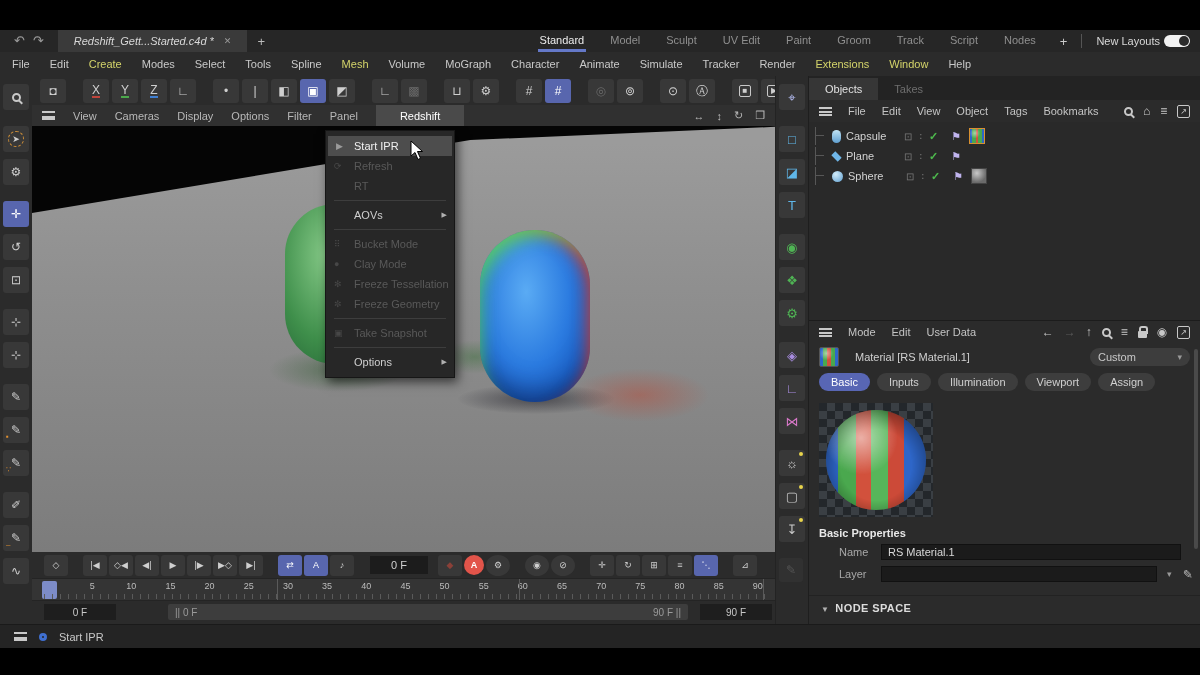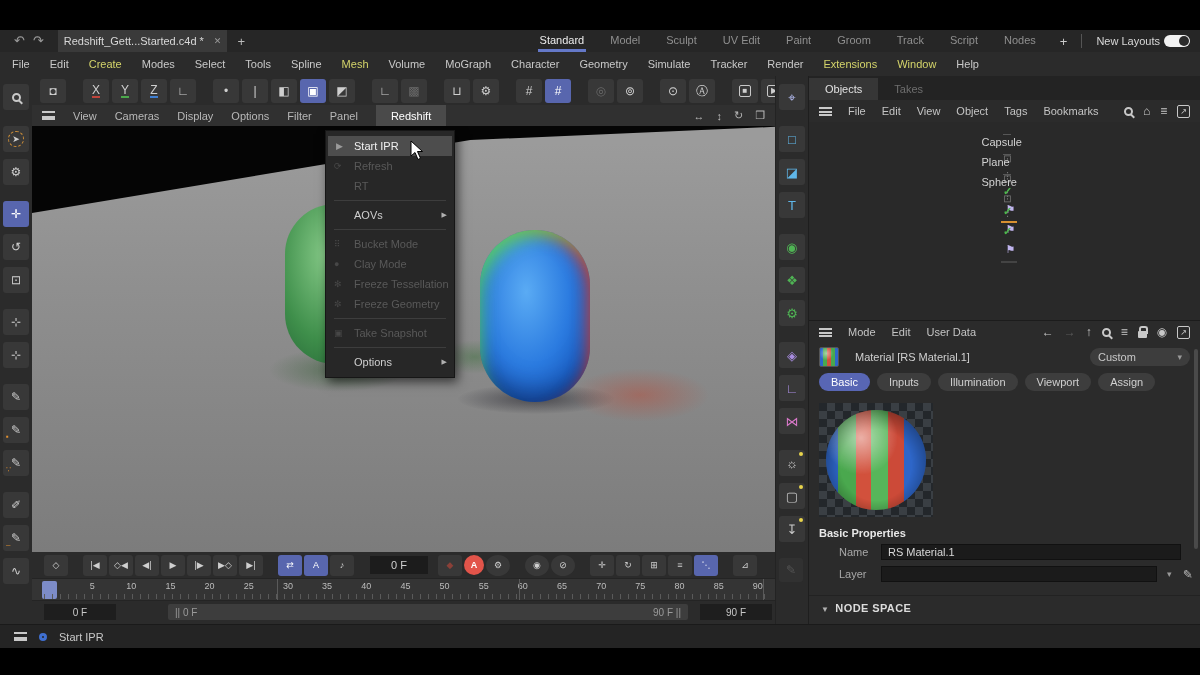--- a/index.html
+++ b/index.html
@@ -4,21 +4,21 @@
 <style>
   * { margin:0; padding:0; box-sizing:border-box; }
   html,body { background:#000; }
   body { font-family:"Liberation Sans","DejaVu Sans",sans-serif; font-size:11px; color:#c9c9c9; }
   .screen { position:relative; width:1200px; height:675px; background:#000; overflow:hidden; }
   .ui { position:absolute; top:30px; left:0; width:1200px; height:618px; background:#2b2b2b; }
 
   
   .titlebar { height:22px; background:#262626; display:flex; align-items:center; padding:0 10px; }
   .histbtn { background:none; border:none; color:#9a9a9a; font-size:13px; line-height:22px; padding:0 4px; cursor:default; }
-  .doctab { height:22px; background:#3a3a3a; display:flex; align-items:center; padding:0 6px; margin-left:10px; color:#d8d8d8; }
+  .doctab { height:22px; background:#3a3a3a; display:flex; align-items:center; padding:0 16px; margin-left:10px; color:#d8d8d8;font-style:italic; }
   .doctab .close { color:#999; margin-left:10px; font-size:9px; }
   .newtab { color:#bbb; font-size:13px; padding:0 10px; background:none; border:none; }
   .layouts { margin-left:auto; display:flex; align-items:center; gap:22px; }
   .layout-tab { color:#8f8f8f; height:22px; line-height:20px; border-bottom:3px solid transparent; background:none; border-top:none; border-left:none; border-right:none; font-size:11px; padding:0 2px; }
   .layout-tab.active { color:#ececec; border-bottom-color:#6478c8; }
   .layout-add { color:#ccc; font-size:13px; background:none; border:none; }
   .layout-sep { width:1px; height:14px; background:#555; }
   .newlayouts { color:#d8d8d8; }
   .toggle { width:26px; height:12px; background:#f2f2f2; border-radius:6px; position:relative; border:none; margin-left:4px; }
   .toggle::after { content:""; position:absolute; right:1px; top:1px; width:10px; height:10px; border-radius:50%; background:#2b2b2b; }
@@ -57,21 +57,21 @@
   .right-strip .tbtn.gap { margin-left:0; margin-top:9px; }
   .right-strip .tbtn .glyph { font-size:13px; }
   .c-peri { color:#b0b8ec; } .c-blue { color:#5fb6e8; } .c-green { color:#4fb454; }
   .c-purple { color:#a88ce0; } .c-pink { color:#d878c8; } .c-light { color:#c8c8c8; }
   .badge::after { content:""; position:absolute; top:2px; right:2px; width:4px; height:4px; border-radius:50%; background:#e8d44c; }
 
   
   .viewport { position:absolute; left:32px; top:29px; width:743px; height:447px; background:#000; }
   .vp-bar { height:21px; background:#303030; display:flex; align-items:center; gap:18px; padding:0 10px; }
   .vp-bar .vitem { color:#b8b8b8; background:none; border:none; font-size:11px; height:21px; }
-  .vp-bar .vitem.active { background:#4a4a4a; color:#fff; padding:0 15px; }
+  .vp-bar .vitem.active { background:#4a4a4a; color:#fff; padding:0 24px; }
   .vp-nav { margin-left:auto; display:flex; gap:12px; }
   .vp-nav .nbtn { background:none; border:none; color:#b8b8b8; font-size:11px; }
   .hamb { width:13px; height:9px; border-top:2px solid #c8c8c8; border-bottom:2px solid #c8c8c8; position:relative; display:inline-block; flex:0 0 auto; }
   .hamb::after { content:""; position:absolute; left:0; top:2.5px; width:100%; height:2px; background:#c8c8c8; }
   .vp-canvas { position:relative; width:743px; height:426px; background:#050505; overflow:hidden; }
   .floor { position:absolute; inset:0; background:linear-gradient(180deg,#9b9b9b 4%,#909090 35%,#7c7c7c 100%); clip-path:polygon(0 20.4%, 59% 3.3%, 100% 0.2%, 100% 100%, 0 100%); }
   .glow { position:absolute; border-radius:50%; }
   .glow.gshadow { left:236px; top:222px; width:140px; height:44px; background:radial-gradient(ellipse,rgba(45,90,45,.5),transparent 70%); }
   .glow.gshadow2 { left:408px; top:214px; width:70px; height:34px; background:radial-gradient(ellipse,rgba(55,110,55,.45),transparent 70%); }
   .glow.bshadow { left:426px; top:258px; width:156px; height:30px; background:radial-gradient(ellipse,rgba(25,25,35,.55),transparent 72%); }
@@ -102,21 +102,21 @@
   .pmenu-icons { margin-left:auto; display:flex; align-items:center; gap:10px; }
   .pmenu-icons .ibtn { background:none; border:none; color:#c8c8c8; font-size:12px; display:flex; align-items:center; }
   .pmenu-icons .ibtn.dim { color:#5c5c5c; }
   .pmenu-icons .ibtn.boxed .glyph { border:1px solid #c8c8c8; border-radius:2px; font-size:8px; padding:1px 2px; }
   .shape-mag { width:9px; height:9px; border:2px solid #c8c8c8; border-radius:50%; position:relative; display:inline-block; }
   .shape-mag::after { content:""; position:absolute; width:5px; height:2px; background:#c8c8c8; transform:rotate(45deg); right:-4px; bottom:-3px; }
   .shape-lock { width:9px; height:7px; background:#c8c8c8; border-radius:1px; position:relative; display:inline-block; margin-top:4px; }
   .shape-lock::before { content:""; position:absolute; top:-5px; left:1px; width:5px; height:6px; border:2px solid #c8c8c8; border-bottom:none; border-radius:3px 3px 0 0; }
 
   .obj-tree { height:198px; background:#292929; padding:4px 0 0 6px; }
-  .obj-row { display:flex; align-items:center; height:20px; gap:5px;flex-direction:column; }
+  .obj-row { display:flex; align-items:center; height:20px; gap:5px; }
   .tree-l { width:12px; height:18px; border-left:1px solid #575757; position:relative; }
   .tree-l::after { content:""; position:absolute; left:0; top:8px; width:8px; height:1px; background:#575757; }
   .oi-capsule { width:9px; height:13px; border-radius:5px; background:linear-gradient(180deg,#c2e4f4,#5f9fd0); }
   .oi-plane { width:9px; height:9px; background:#6fb6e8; transform:rotate(45deg) scale(1,.62); }
   .oi-sphere { width:11px; height:11px; border-radius:50%; background:radial-gradient(circle at 35% 30%,#d2ecfa,#5f9fd0); }
   .obj-name { color:#d2d2d2; width:52px; }
   .oc { border:none; background:none; font-size:10px; color:#787878; padding:0 1px; }
   .oc.check { color:#4db84d; font-weight:bold; font-size:11px; }
   .oc.flag { color:#c0b4ee; font-size:11px; margin-left:6px; }
   .thumb { width:16px; height:16px; border:1px solid #444; margin-left:2px; }
@@ -228,21 +228,21 @@
         <button class="mitem"><span>Edit</span></button>
         <button class="mitem yellow"><span>Create</span></button>
         <button class="mitem"><span>Modes</span></button>
         <button class="mitem"><span>Select</span></button>
         <button class="mitem"><span>Tools</span></button>
         <button class="mitem"><span>Spline</span></button>
         <button class="mitem yellow"><span>Mesh</span></button>
         <button class="mitem"><span>Volume</span></button>
         <button class="mitem"><span>MoGraph</span></button>
         <button class="mitem"><span>Character</span></button>
-        <button class="mitem"><span>Geometry</span></button>
+        <button class="mitem"><span>Animate</span></button>
         <button class="mitem"><span>Simulate</span></button>
         <button class="mitem"><span>Tracker</span></button>
         <button class="mitem"><span>Render</span></button>
         <button class="mitem yellow"><span>Extensions</span></button>
         <button class="mitem yellow"><span>Window</span></button>
         <button class="mitem"><span>Help</span></button>
       </div>
 
     <div class="body">
 

